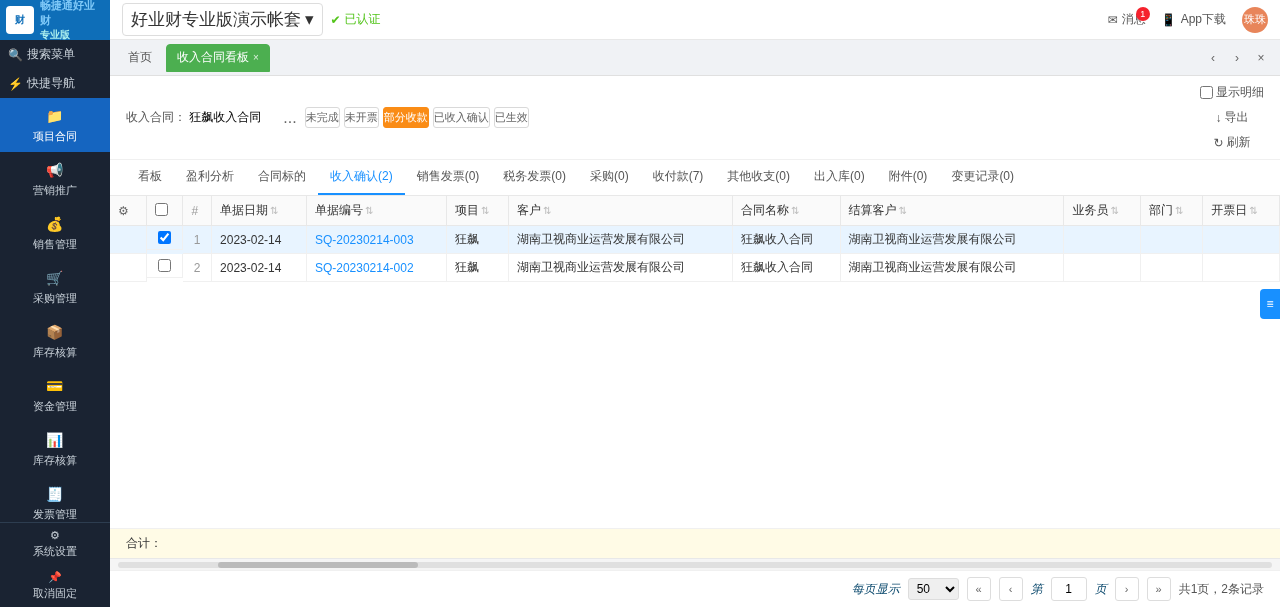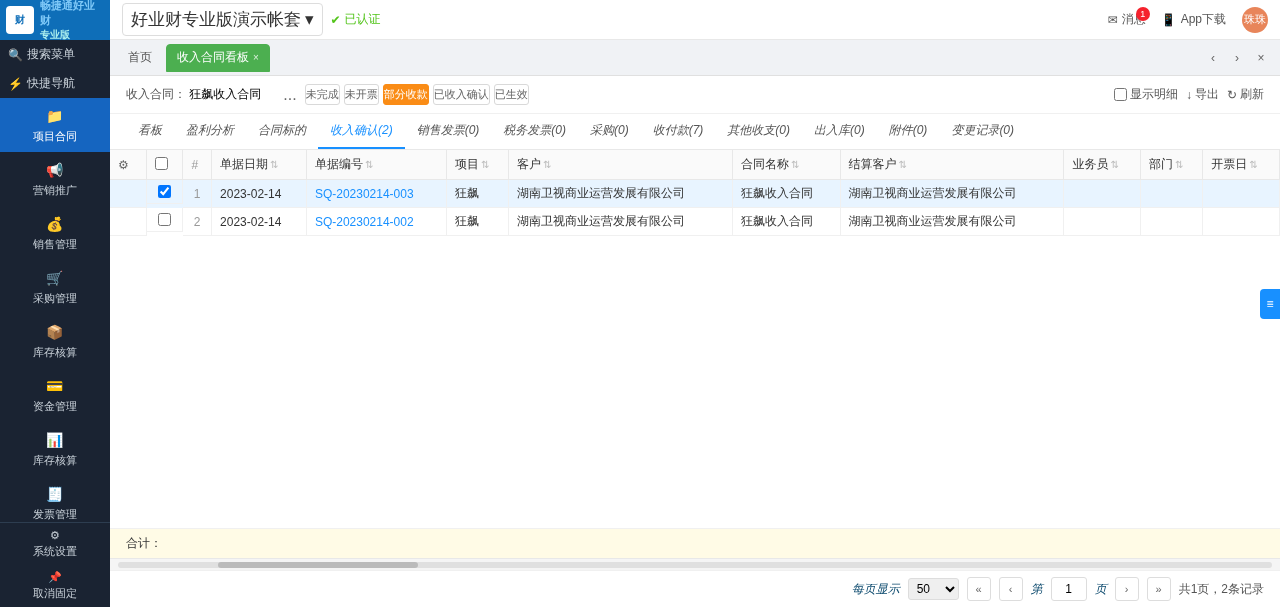--- a/index.html
+++ b/index.html
@@ -45,26 +45,26 @@
 
     
     .contract-header { padding: 8px 16px; display: flex; align-items: center; gap: 18px; border-bottom: 1px solid #f0f0f0; flex-shrink: 0; }
     .contract-actions { display: flex; align-items: center; gap: 4px; }
     .status-btn { padding: 2px 0; border-radius: 3px; font-size: 11px; cursor: pointer; border: 1px solid; }
     .status-incomplete { background: #fff; border-color: #d9d9d9; color: #666; }
     .status-no-invoice { background: #fff; border-color: #d9d9d9; color: #666; }
     .status-partial { background: #fa8c16; border-color: #fa8c16; color: white; }
     .status-confirmed { background: #fff; border-color: #d9d9d9; color: #666; }
     .status-effective { background: #fff; border-color: #d9d9d9; color: #666; }
-    .contract-tools { margin-left: auto; display: flex; align-items: center; gap: 8px; font-size: 12px; color: #555; }
+    .contract-tools { margin-left: auto; display: flex; align-items: center; gap: 8px; font-size: 12px; color: #555; flex-direction: column; }
     .contract-tool-btn { display: flex; align-items: center; gap: 3px; cursor: pointer; }
     .more-btn { cursor: pointer; color: #666; font-size: 16px; padding: 0 4px; }
 
     
-    .sub-tabs { display: flex; align-items: center; border-bottom: 1px solid #e8e8e8; padding: 0 16px; flex-shrink: 0; background: white; font-style: italic; }
+    .sub-tabs { display: flex; align-items: center; border-bottom: 1px solid #e8e8e8; padding: 0 16px; flex-shrink: 0; background: white; }
     .sub-tab { padding: 8px 12px; font-size: 12px; cursor: pointer; color: #555; border-bottom: 2px solid transparent; white-space: nowrap; }
     .sub-tab.active { color: #1890ff; border-bottom-color: #1890ff; }
 
     
     .table-area { flex: 1; overflow: auto; }
     .table-area::-webkit-scrollbar { height: 6px; width: 6px; }
     .table-area::-webkit-scrollbar-thumb { background: #ccc; border-radius: 3px; }
     table { width: 100%; border-collapse: collapse; font-size: 12px; }
     thead tr { background: #fafafa; position: sticky; top: 0; z-index: 10; }
     th { padding: 6px 8px; text-align: left; border-bottom: 1px solid #e8e8e8; border-right: 1px solid #e8e8e8; color: #333; font-weight: normal; white-space: nowrap; }

